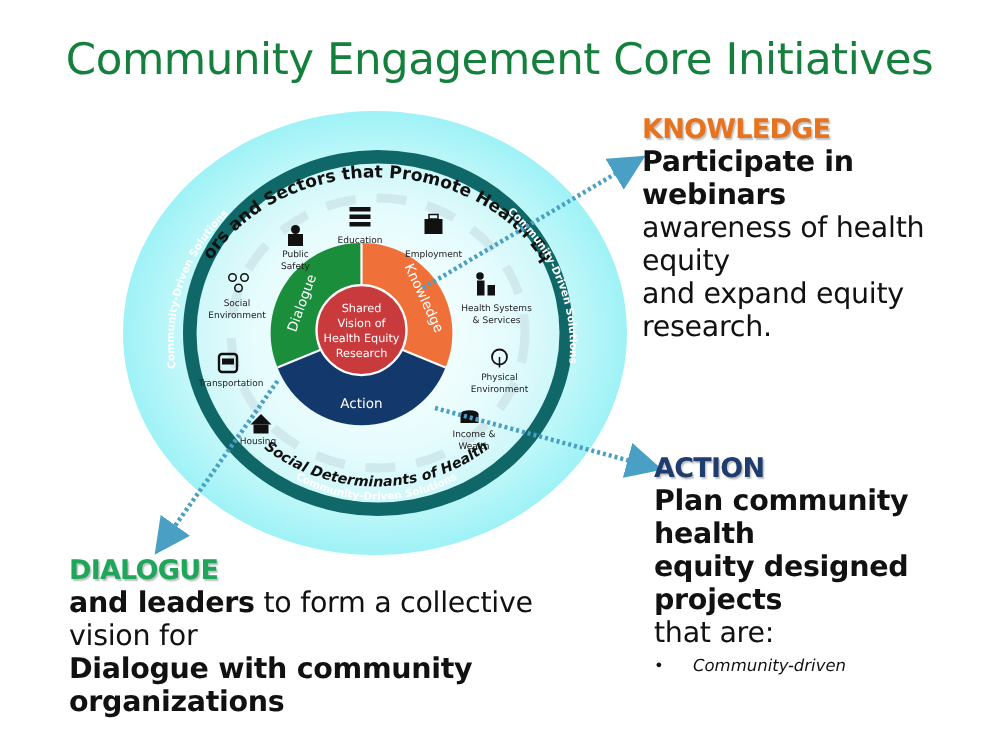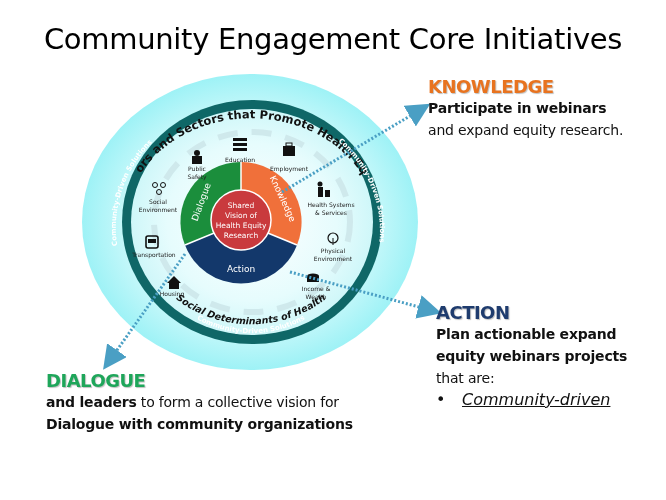--- a/index.html
+++ b/index.html
@@ -1,30 +1,30 @@
 <!DOCTYPE html>
 <html><head>
   <meta charset="utf-8">
   <style>
     html, body { margin: 0; padding: 0; background: #ffffff; }
     body { width: 666px; height: 500px; position: relative; overflow: hidden; font-family: "Liberation Sans", sans-serif; }
-    .title { position: absolute; left: 0; top: 22px; width: 666px; text-align: center; font-size: 29px; color: #000000; font-family: "DejaVu Sans", sans-serif; font-weight: normal; letter-spacing: -0.3px; }
+    .title { position: absolute; left: 0; top: 22px; width: 666px; text-align: center; font-size: 29px; color: #15803d; font-family: "DejaVu Sans", sans-serif; font-weight: normal; letter-spacing: -0.3px; }
     .diagram { position: absolute; left: 0; top: 0; width: 666px; height: 500px; }
     .panel { position: absolute; font-family: "DejaVu Sans", sans-serif; color: #111; }
     .panel .head { font-weight: bold; font-size: 18px; letter-spacing: -0.5px; text-shadow: 1px 1px 1px rgba(0,0,0,0.25); }
-    .panel .line { font-size: 14px; line-height: 22px; letter-spacing: -0.2px; }
+    .panel .line { font-size: 19px; line-height: 22px; letter-spacing: -0.2px; }
     .panel b { font-weight: bold; }
     .knowledge { left: 428px; top: 76px; width: 236px; }
     .knowledge .head { color: #e8731f; }
     .action { left: 436px; top: 302px; width: 230px; }
     .action .head { color: #1f3c6e; }
     .dialogue { left: 46px; top: 370px; width: 330px; }
     .dialogue .head { color: #1ea65a; }
     ul.bullets { list-style: none; padding: 0; margin: 0; }
-    ul.bullets li { font-size: 16px; line-height: 22px; font-style: italic; position: relative; padding-left: 26px; text-decoration: underline; }
+    ul.bullets li { font-size: 11px; line-height: 22px; font-style: italic; position: relative; padding-left: 26px; }
     ul.bullets li::before { content: "•"; position: absolute; left: 0; font-style: normal; }
     svg text { font-family: "DejaVu Sans", sans-serif; }
   </style>
 </head>
 <body>
 
 <div class="title">Community Engagement Core Initiatives</div>
 
 <svg class="diagram" width="666" height="500" viewBox="0 0 666 500">
   <defs>
@@ -148,27 +148,28 @@
   </g>
 
   <line x1="282" y1="192" x2="420" y2="110" stroke="#4a9fc4" stroke-width="3" stroke-dasharray="2 2" marker-end="url(#arrowHead)"></line>
   <line x1="290" y1="272" x2="430" y2="310" stroke="#4a9fc4" stroke-width="3" stroke-dasharray="2 2" marker-end="url(#arrowHead)"></line>
   <line x1="185" y1="254" x2="110" y2="360" stroke="#4a9fc4" stroke-width="3" stroke-dasharray="2 2" marker-end="url(#arrowHead)"></line>
 </svg>
 
 <div class="panel knowledge">
   <div class="head">KNOWLEDGE</div>
   <div class="line"><b>Participate in webinars</b></div>
+  <div class="line">awareness of health equity</div>
   <div class="line">and expand equity research.</div>
 </div>
 
 <div class="panel action">
   <div class="head">ACTION</div>
-  <div class="line"><b>Plan actionable expand</b></div>
-  <div class="line"><b>equity webinars projects</b></div>
+  <div class="line"><b>Plan community health</b></div>
+  <div class="line"><b>equity designed projects</b></div>
   <div class="line">that are:</div>
   <ul class="bullets">
     <li>Community-driven</li>
   </ul>
 </div>
 
 <div class="panel dialogue">
   <div class="head">DIALOGUE</div>
   <div class="line"><b>and leaders</b><span> to form a collective vision for</span></div>
   <div class="line"><b>Dialogue with community organizations</b></div>

